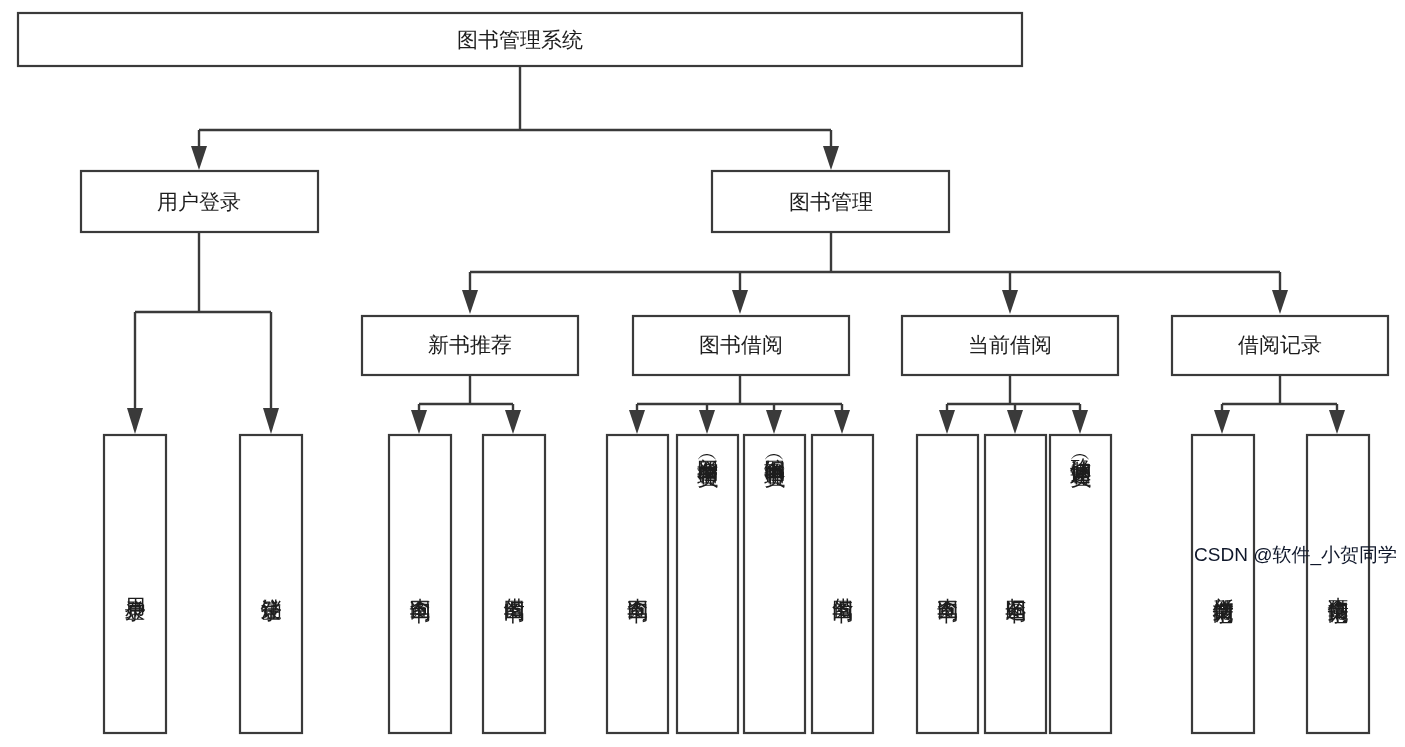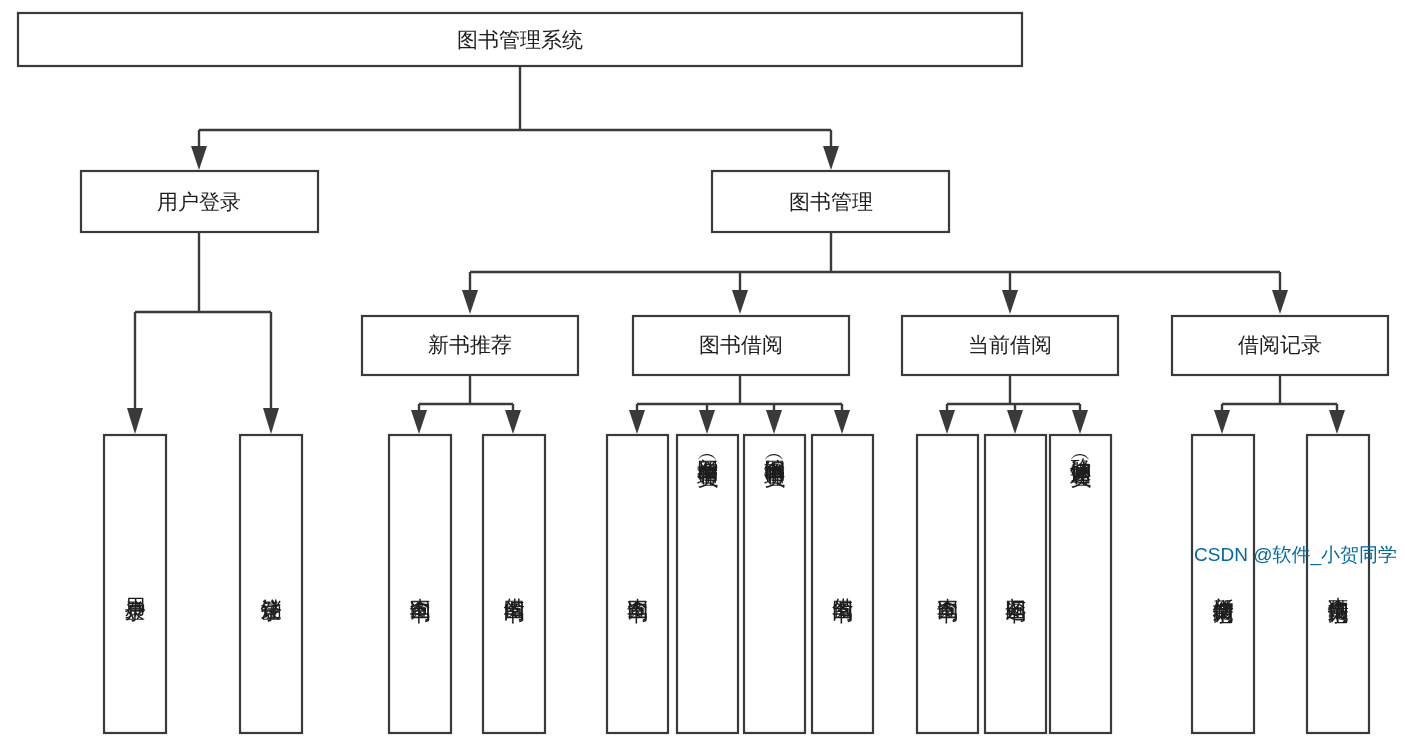--- a/index.html
+++ b/index.html
@@ -65,21 +65,21 @@
     letter-spacing: 1.5px;
     white-space: nowrap;
     text-align: center;
   }
   .watermark {
     position: absolute;
     right: 8px;
     bottom: 4px;
     font-family: "Liberation Sans", "DejaVu Sans", sans-serif;
     font-size: 19px;
-    color: #0369a1;
+    color: #0f172a;
     white-space: nowrap;
     user-select: none;
   }
 </style>
 </head>
 <body>
 
 <div id="diagram-root">
 
   <svg class="flow" viewBox="0 0 1405 747">

